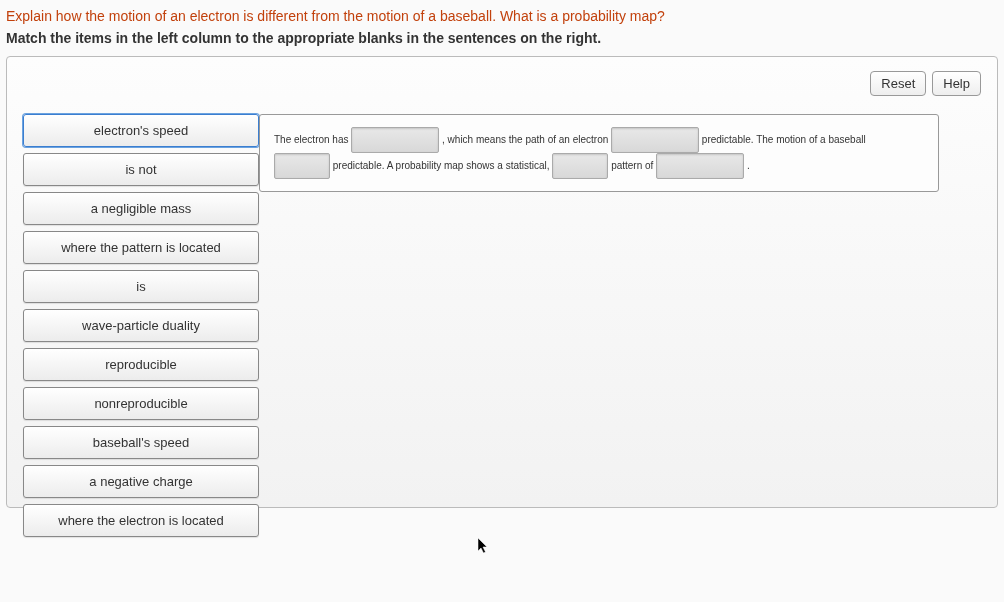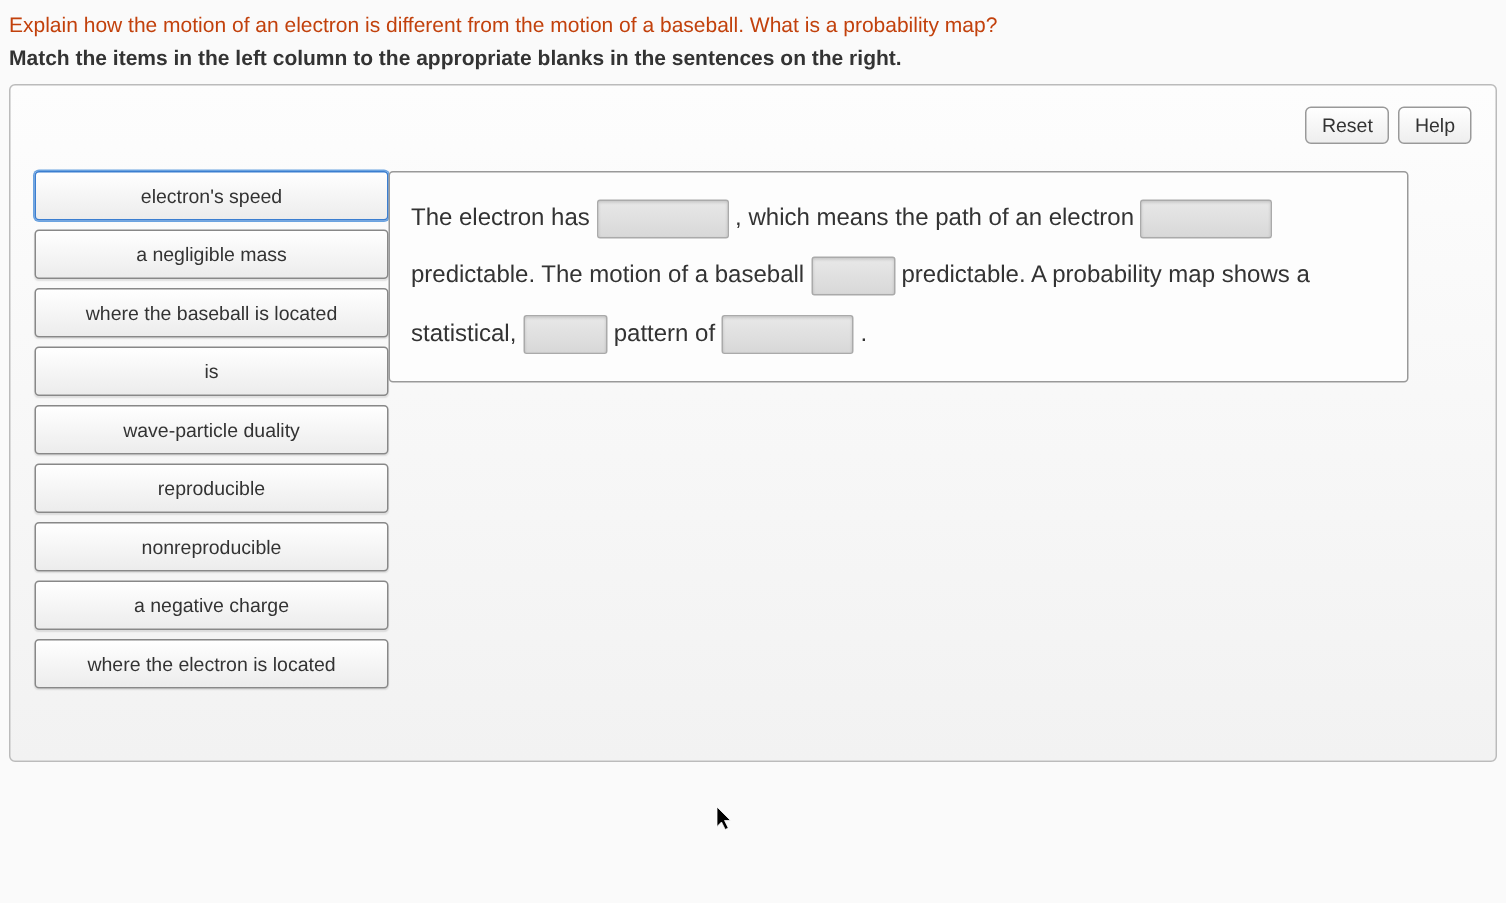--- a/index.html
+++ b/index.html
@@ -75,21 +75,21 @@
       border: 1px solid #3b7ed0;
       box-shadow: 0 0 0 1px #6ba3e0;
     }
     .sentence-box {
       border: 1px solid #999;
       border-radius: 3px;
       background: #fdfdfd;
       padding: 12px 14px;
       width: 680px;
       line-height: 2.4;
-      font-size: 16px;
+      font-size: 10px;
       color: #333;
     }
     .drop-target {
       display: inline-block;
       border: 1px solid #aaa;
       background: linear-gradient(to bottom, #e8e8e8, #d8d8d8);
       border-radius: 2px;
       width: 88px;
       height: 26px;
       vertical-align: middle;
@@ -115,26 +115,28 @@
 
 <div class="exercise-panel">
   <div class="top-buttons">
     <button class="btn">Reset</button>
     <button class="btn">Help</button>
   </div>
 
   <div class="content-row">
     <div class="left-column">
       <div class="draggable-item selected">electron's speed</div>
+      <div class="draggable-item">is not</div>
       <div class="draggable-item">a negligible mass</div>
-      <div class="draggable-item">where the baseball is located</div>
+      <div class="draggable-item">where the pattern is located</div>
       <div class="draggable-item">is</div>
       <div class="draggable-item">wave-particle duality</div>
       <div class="draggable-item">reproducible</div>
       <div class="draggable-item">nonreproducible</div>
+      <div class="draggable-item">baseball's speed</div>
       <div class="draggable-item">a negative charge</div>
       <div class="draggable-item">where the electron is located</div>
     </div>
 
     <div class="sentence-box">
       <span>The electron has </span>
       <span class="drop-target"></span>
       <span> , which means the path of an electron </span>
       <span class="drop-target"></span>
       <span> predictable. The motion of a baseball </span>

